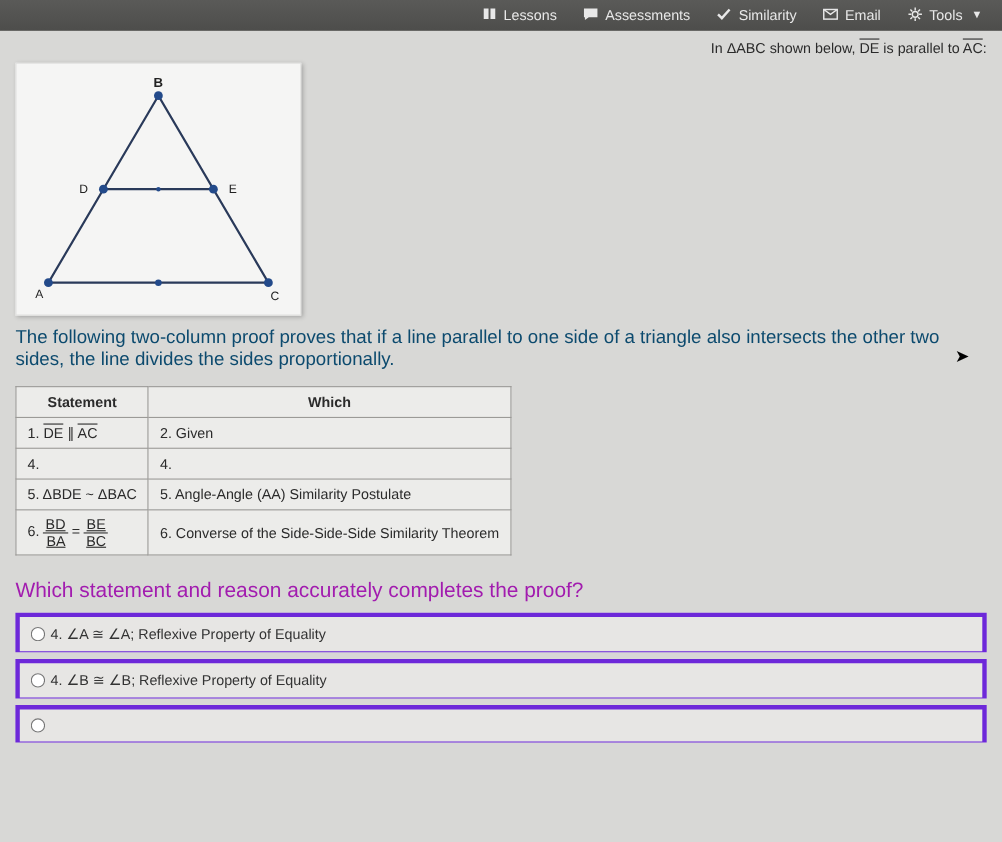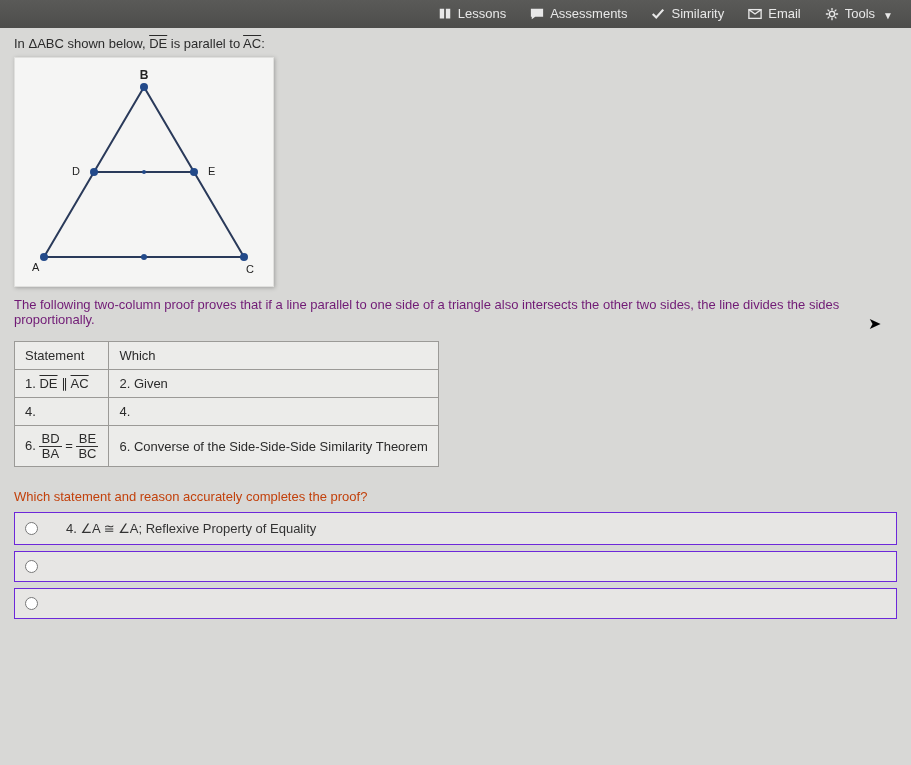--- a/index.html
+++ b/index.html
@@ -14,63 +14,63 @@
       display: flex;
       justify-content: flex-end;
       align-items: center;
       gap: 24px;
       padding: 6px 18px 8px 0;
       color: #e8e8e8;
       background: linear-gradient(#5a5a58, #4d4d4b);
       font-size: 13px;
       height: 28px;
     }
-    .nav-item { display: inline-flex; align-items: flex-end; gap: 6px; cursor: pointer; }
+    .nav-item { display: inline-flex; align-items: center; gap: 6px; cursor: pointer; }
     .nav-icon { width: 14px; height: 14px; display: inline-block; }
     .nav-caret { font-size: 10px; margin-left: 2px; }
     .content { padding: 8px 14px 20px 14px; }
-    .prompt { font-size: 13px; color: #2b2b2b; margin-bottom: 6px; }
+    .prompt { font-size: 13px; color: #2b2b2b; margin-bottom: 6px; text-align: right; }
     .overline { text-decoration: overline; }
     .diagram-box {
       background: #f5f5f4;
       width: 260px;
       height: 230px;
       box-shadow: 1px 1px 4px rgba(0,0,0,.25), inset 0 0 0 1px #e0e0de;
       margin: 4px 0 10px 0;
       position: relative;
     }
     .diagram-box svg { width: 100%; height: 100%; }
-    .explain { font-size: 13px; color: #701a75; margin: 10px 0 14px 0; }
+    .explain { font-size: 17px; color: #0c4a6e; margin: 10px 0 14px 0; }
     table.proof {
       border-collapse: collapse;
       background: #ececea;
     }
     table.proof th, table.proof td {
       border: 1px solid #9b9a97;
       padding: 6px 10px;
       font-size: 13px;
       color: #2b2b2b;
       vertical-align: middle;
       text-align: left;
     }
-    table.proof th { font-weight: normal; background: #ececea; }
-    .frac { display: inline-block; text-align: center; vertical-align: middle; line-height: 1.05; }
+    table.proof th { font-weight: bold; text-align: center; background: #ececea; }
+    .frac { display: inline-block; text-align: center; vertical-align: middle; line-height: 1.05; text-decoration: underline; }
     .frac .num { display: block; border-bottom: 1px solid #333; padding: 0 2px; }
-    .frac .den { display: block; padding: 0 2px; }
-    .question { font-size: 13px; color: #c2410c; margin: 22px 0 8px 0; }
+    .frac .den { display: block; padding: 0 2px; text-align: right; }
+    .question { font-size: 19px; color: #a21caf; margin: 22px 0 8px 0; }
     .answers { width: 100%; }
     .answer-row {
-      border: 1px solid #6d28d9;
+      border: 4px solid #6d28d9;
       border-bottom-width: 1px;
       background: #e7e6e4;
       padding: 8px 10px;
       margin-bottom: 6px;
       display: flex;
       align-items: center;
-      gap: 24px;
+      gap: 1px;
       cursor: pointer;
     }
     .answer-row input { margin-right: 4px; }
     .cursor-arrow {
       position: absolute;
       font-size: 16px;
       color: #000;
       left: 868px;
       top: 314px;
       pointer-events: none;
@@ -163,20 +163,24 @@
         <td>
           <span>1. </span><span class="overline">DE</span><span> ∥ </span><span class="overline">AC</span>
         </td>
         <td>2. Given</td>
       </tr>
       <tr>
         <td>4.</td>
         <td>4.</td>
       </tr>
       <tr>
+        <td>5. ΔBDE ~ ΔBAC</td>
+        <td>5. Angle-Angle (AA) Similarity Postulate</td>
+      </tr>
+      <tr>
         <td>
           <span>6. </span>
           <span class="frac">
             <span class="num">BD</span>
             <span class="den">BA</span>
           </span>
           <span> = </span>
           <span class="frac">
             <span class="num">BE</span>
             <span class="den">BC</span>
@@ -189,20 +193,21 @@
 
   <p class="question">Which statement and reason accurately completes the proof?</p>
 
   <div class="answers">
     <label class="answer-row">
       <input type="radio" name="ans" style="">
       <span>4. ∠A ≅ ∠A; Reflexive Property of Equality</span>
     </label>
     <label class="answer-row">
       <input type="radio" name="ans" style="">
+      <span>4. ∠B ≅ ∠B; Reflexive Property of Equality</span>
     </label>
     <label class="answer-row">
       <input type="radio" name="ans" style="">
     </label>
   </div>
 </div>
 
 <span class="cursor-arrow">➤</span>
 
 </body></html>

